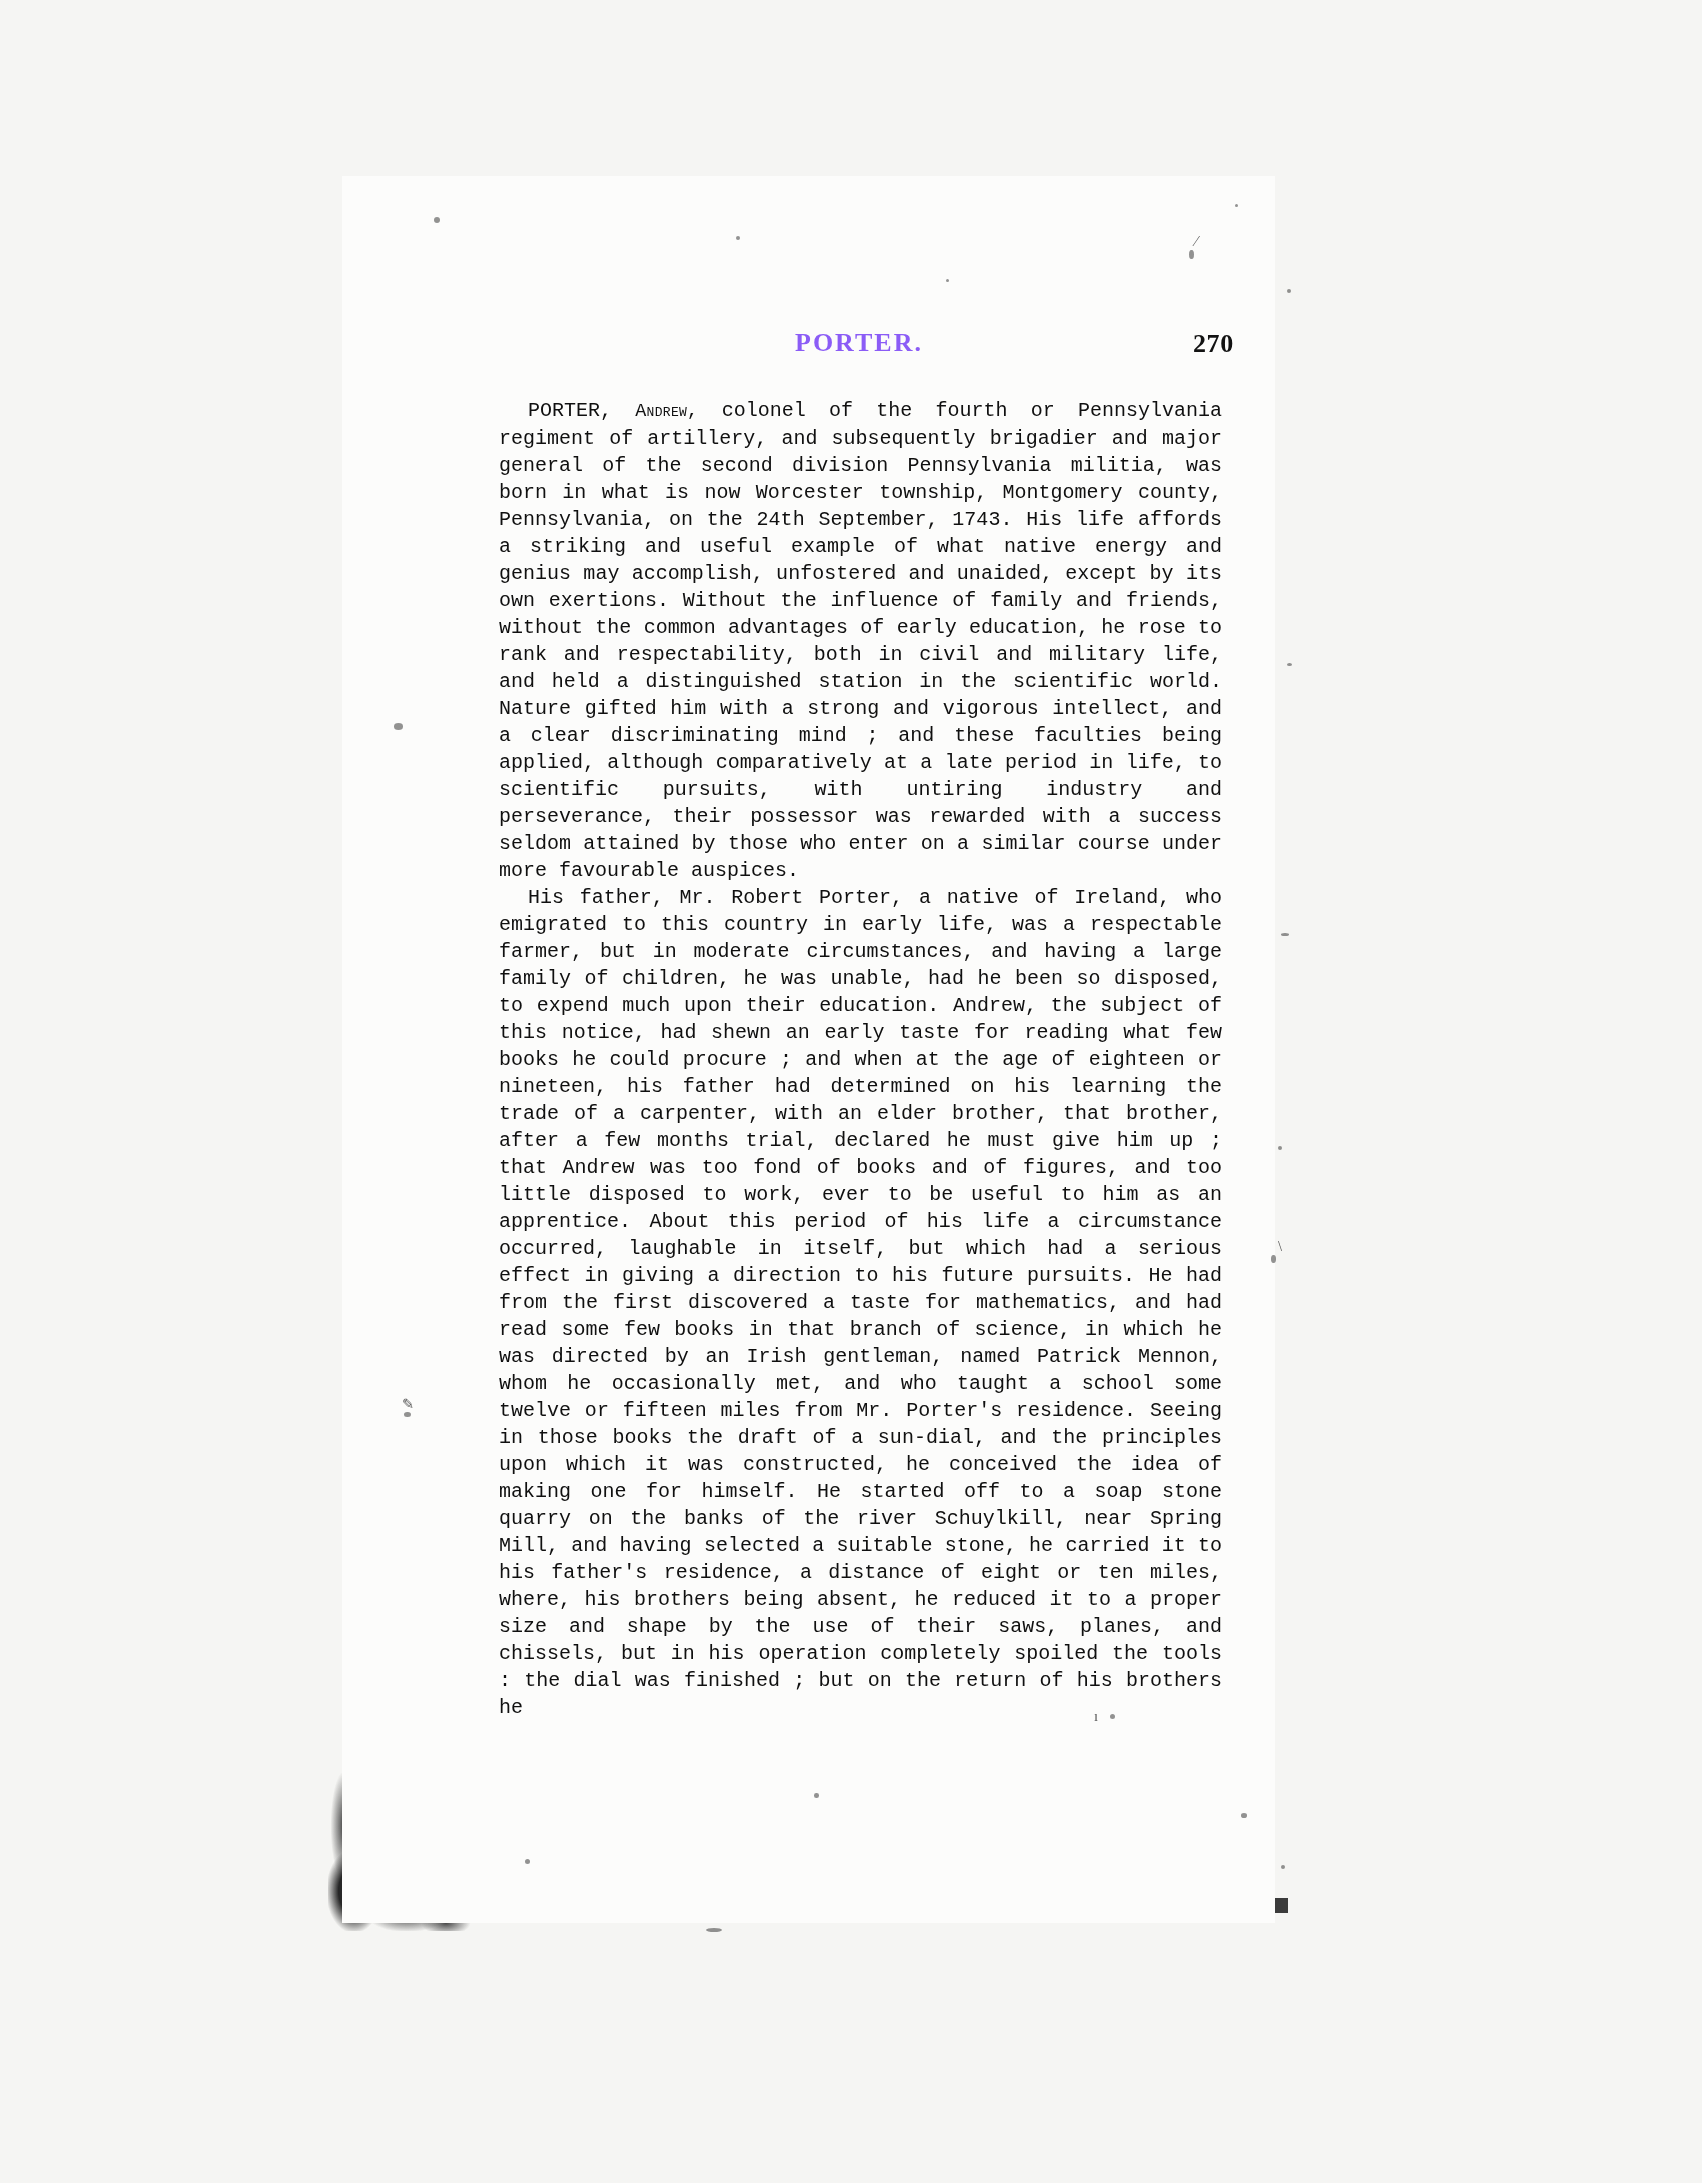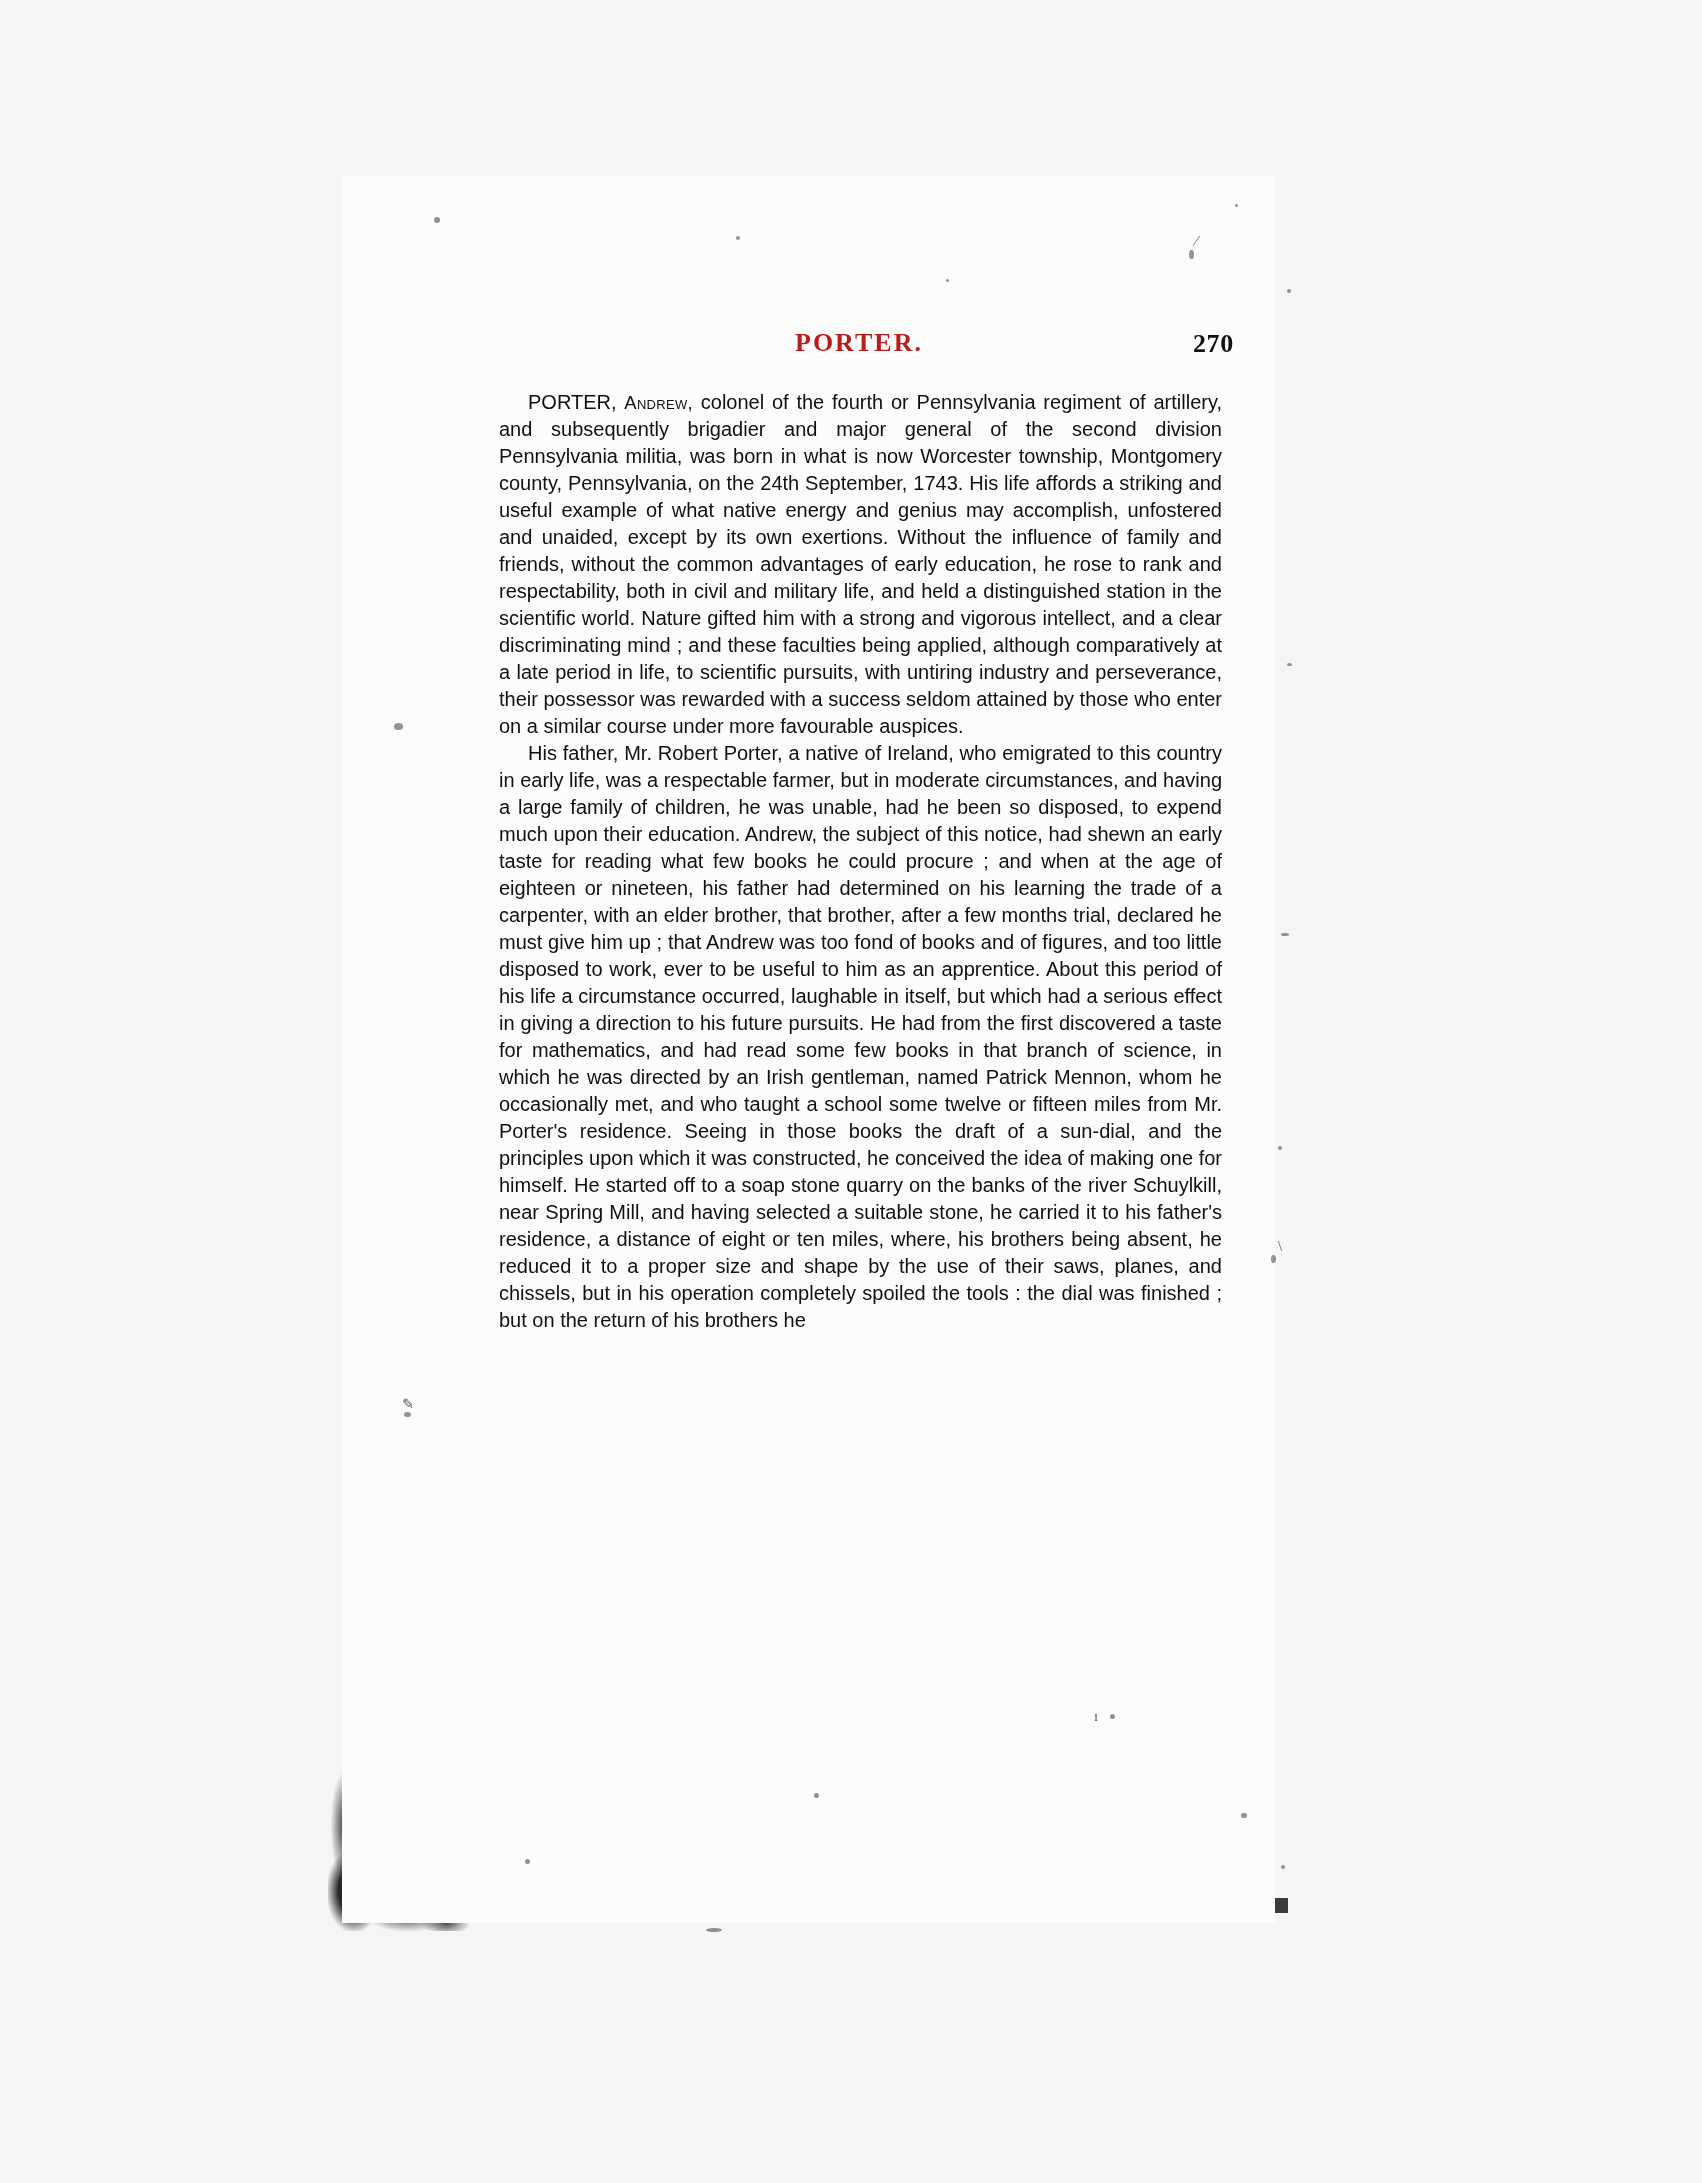--- a/index.html
+++ b/index.html
@@ -98,39 +98,39 @@
     position: relative;
     height: 46px;
   }
   .running-head {
     position: absolute;
     left: 296px;
     top: 0;
     font-size: 26px;
     letter-spacing: 2px;
     font-weight: bold;
-    color: #b91c1c;
+    color: #8b5cf6;
   }
   .page-number {
     position: absolute;
     right: -12px;
     top: 1.3px;
     font-size: 26px;
     font-weight: bold;
     color: #121212;
     letter-spacing: 0.7px;
   }
 
   .body-text {
-    margin-top: 15px;
+    margin-top: 23px;
     font-size: 20px;
     line-height: 27px;
     text-align: justify;
     color: #101010;
-    font-family: Liberation Sans, sans-serif;
+    font-family: Liberation Mono, monospace;
   }
   .body-text p {
     margin: 0 0 0 0;
     text-indent: 29px;
   }
   .smallcaps {
     font-variant: small-caps;
     font-size: 18.4px;
     letter-spacing: 0.3px;
   }

